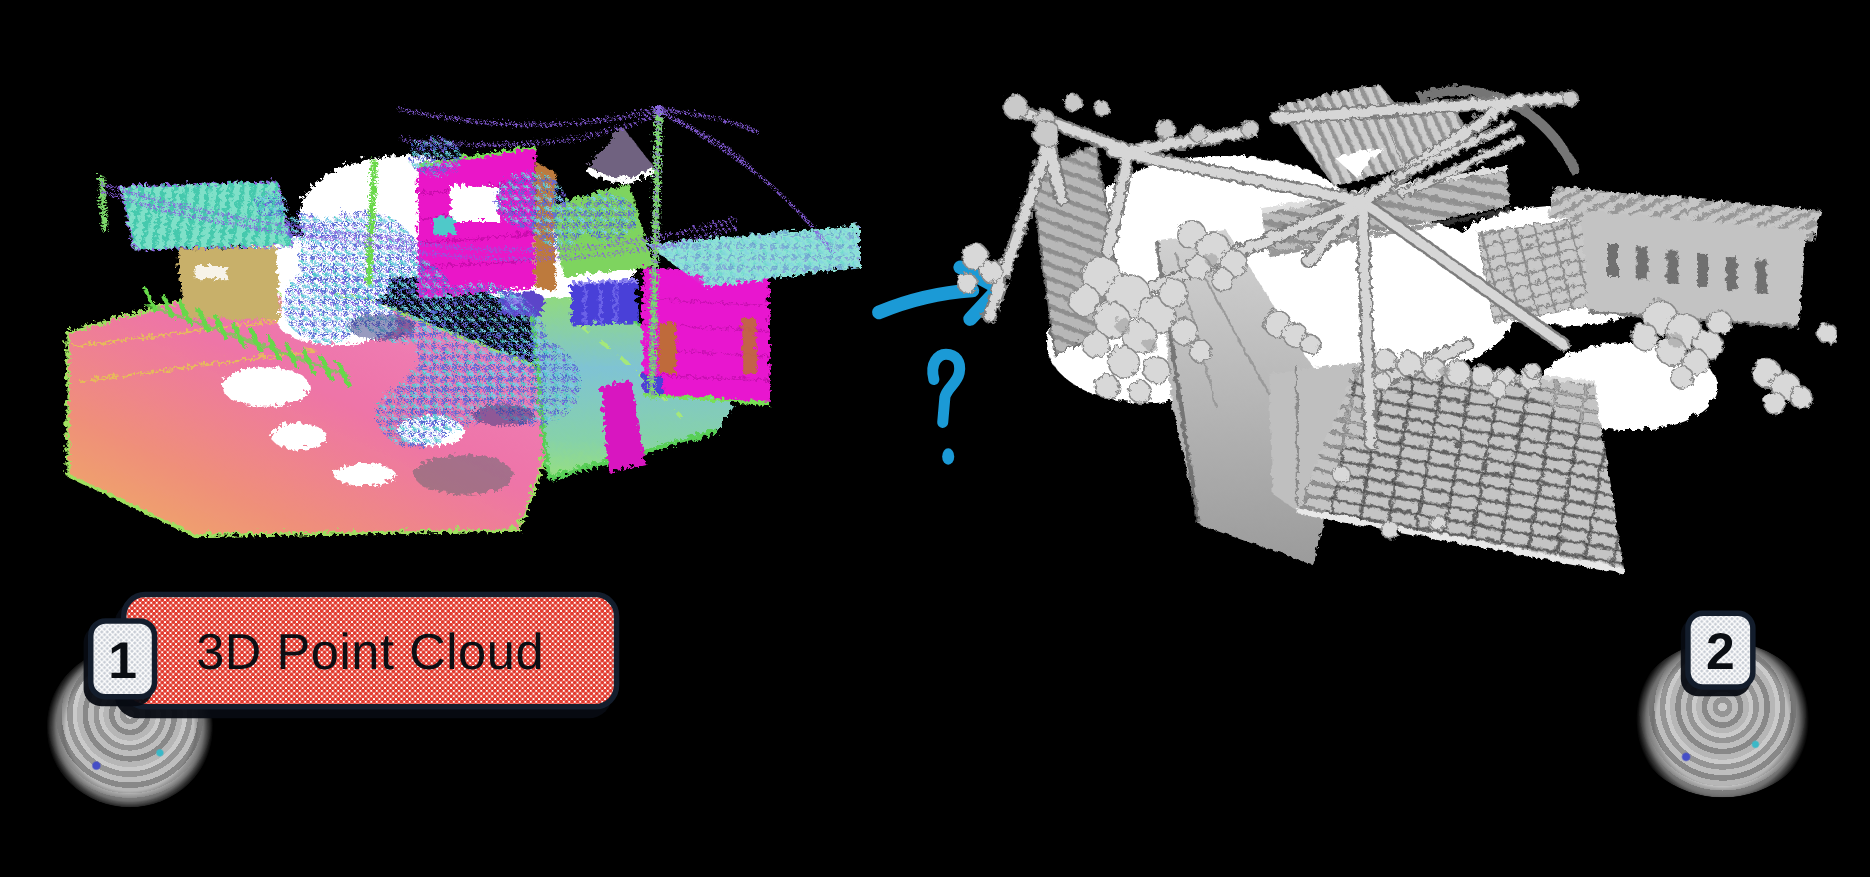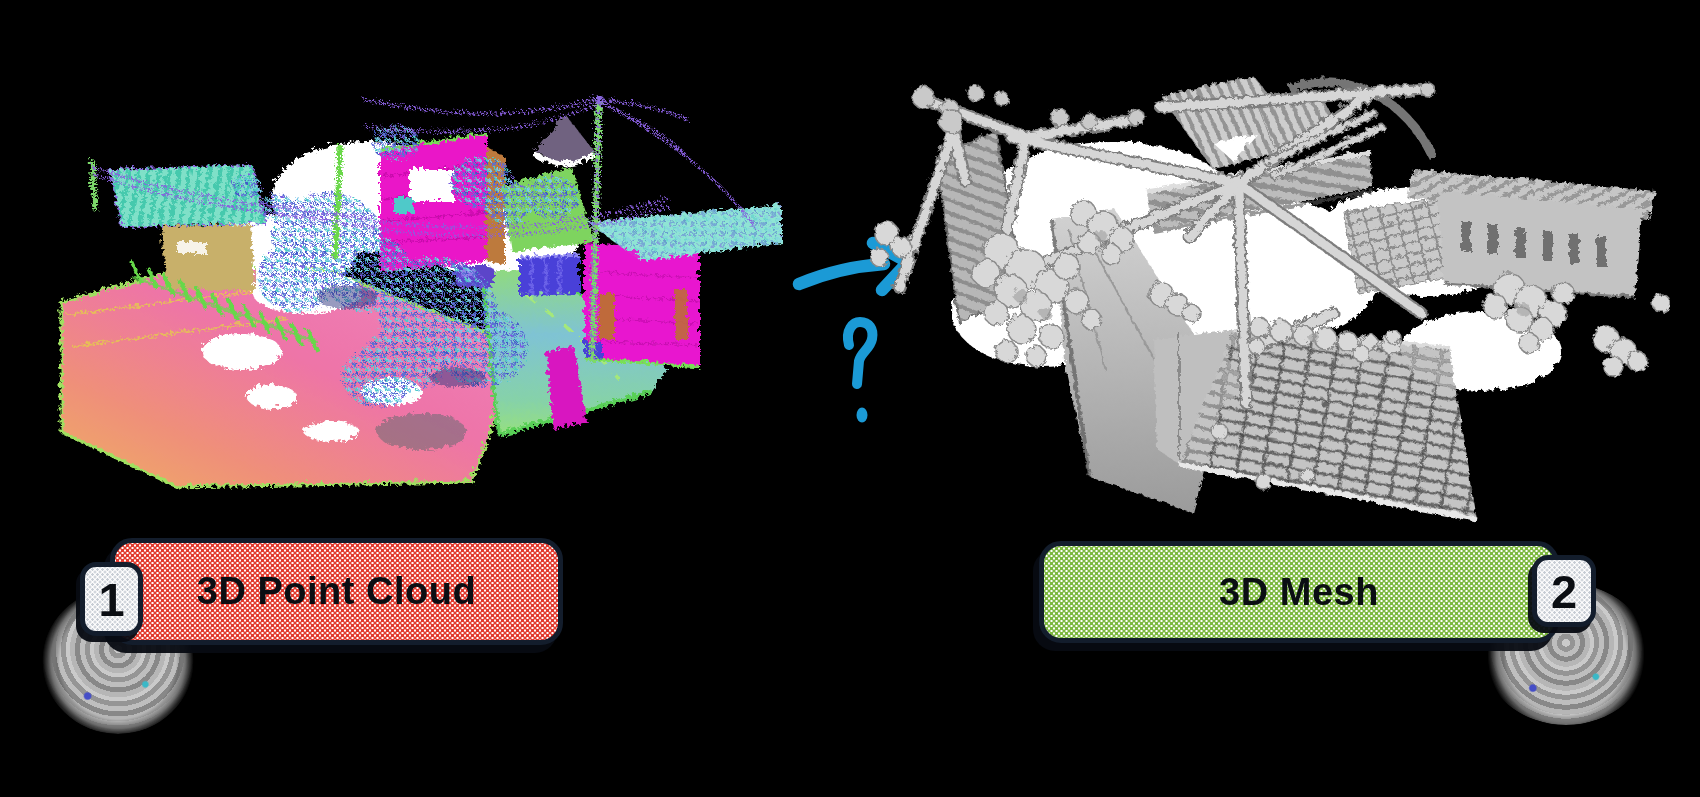--- a/index.html
+++ b/index.html
@@ -29,21 +29,21 @@
   }
   .pill-green{
     left:1039px;top:541px;width:520px;height:102px;
     background-color:#fff;
     background-image:
       radial-gradient(circle,var(--right-box-dot,#7cb83e) 1.5px,rgba(0,0,0,0) 1.75px),
       radial-gradient(circle,var(--right-box-dot,#7cb83e) 1.5px,rgba(0,0,0,0) 1.75px);
     background-size:5px 5px;background-position:0 0,2.5px 2.5px;
   }
   .pill-label{
-    font-size:38px;font-weight:700;letter-spacing:.5px;
+    font-size:46px;font-weight:400;letter-spacing:.5px;
     color:var(--label-text,#0b0e13);
     text-align:center;
   }
   .badge{
     position:absolute;z-index:3;box-sizing:border-box;
     border:5px solid var(--box-border,#131d2c);
     border-radius:16px;
     background-color:var(--badge-bg,#fff);
     background-image:
       radial-gradient(circle,var(--badge-dot,#c7ccd4) 1.2px,rgba(0,0,0,0) 1.45px),
@@ -476,20 +476,17 @@
   <div class="swirl swirl-left"></div>
   <div class="swirl swirl-right"></div>
 
   <div class="pill pill-red">
     <span class="pill-label">3D Point Cloud</span>
   </div>
   <div class="badge badge-1">
     <span>1</span>
   </div>
 
-  <div class="pill pill-green">
-    <span class="pill-label">3D Mesh</span>
-  </div>
   <div class="badge badge-2">
     <span>2</span>
   </div>
 
 </div>
 
 </body></html>

